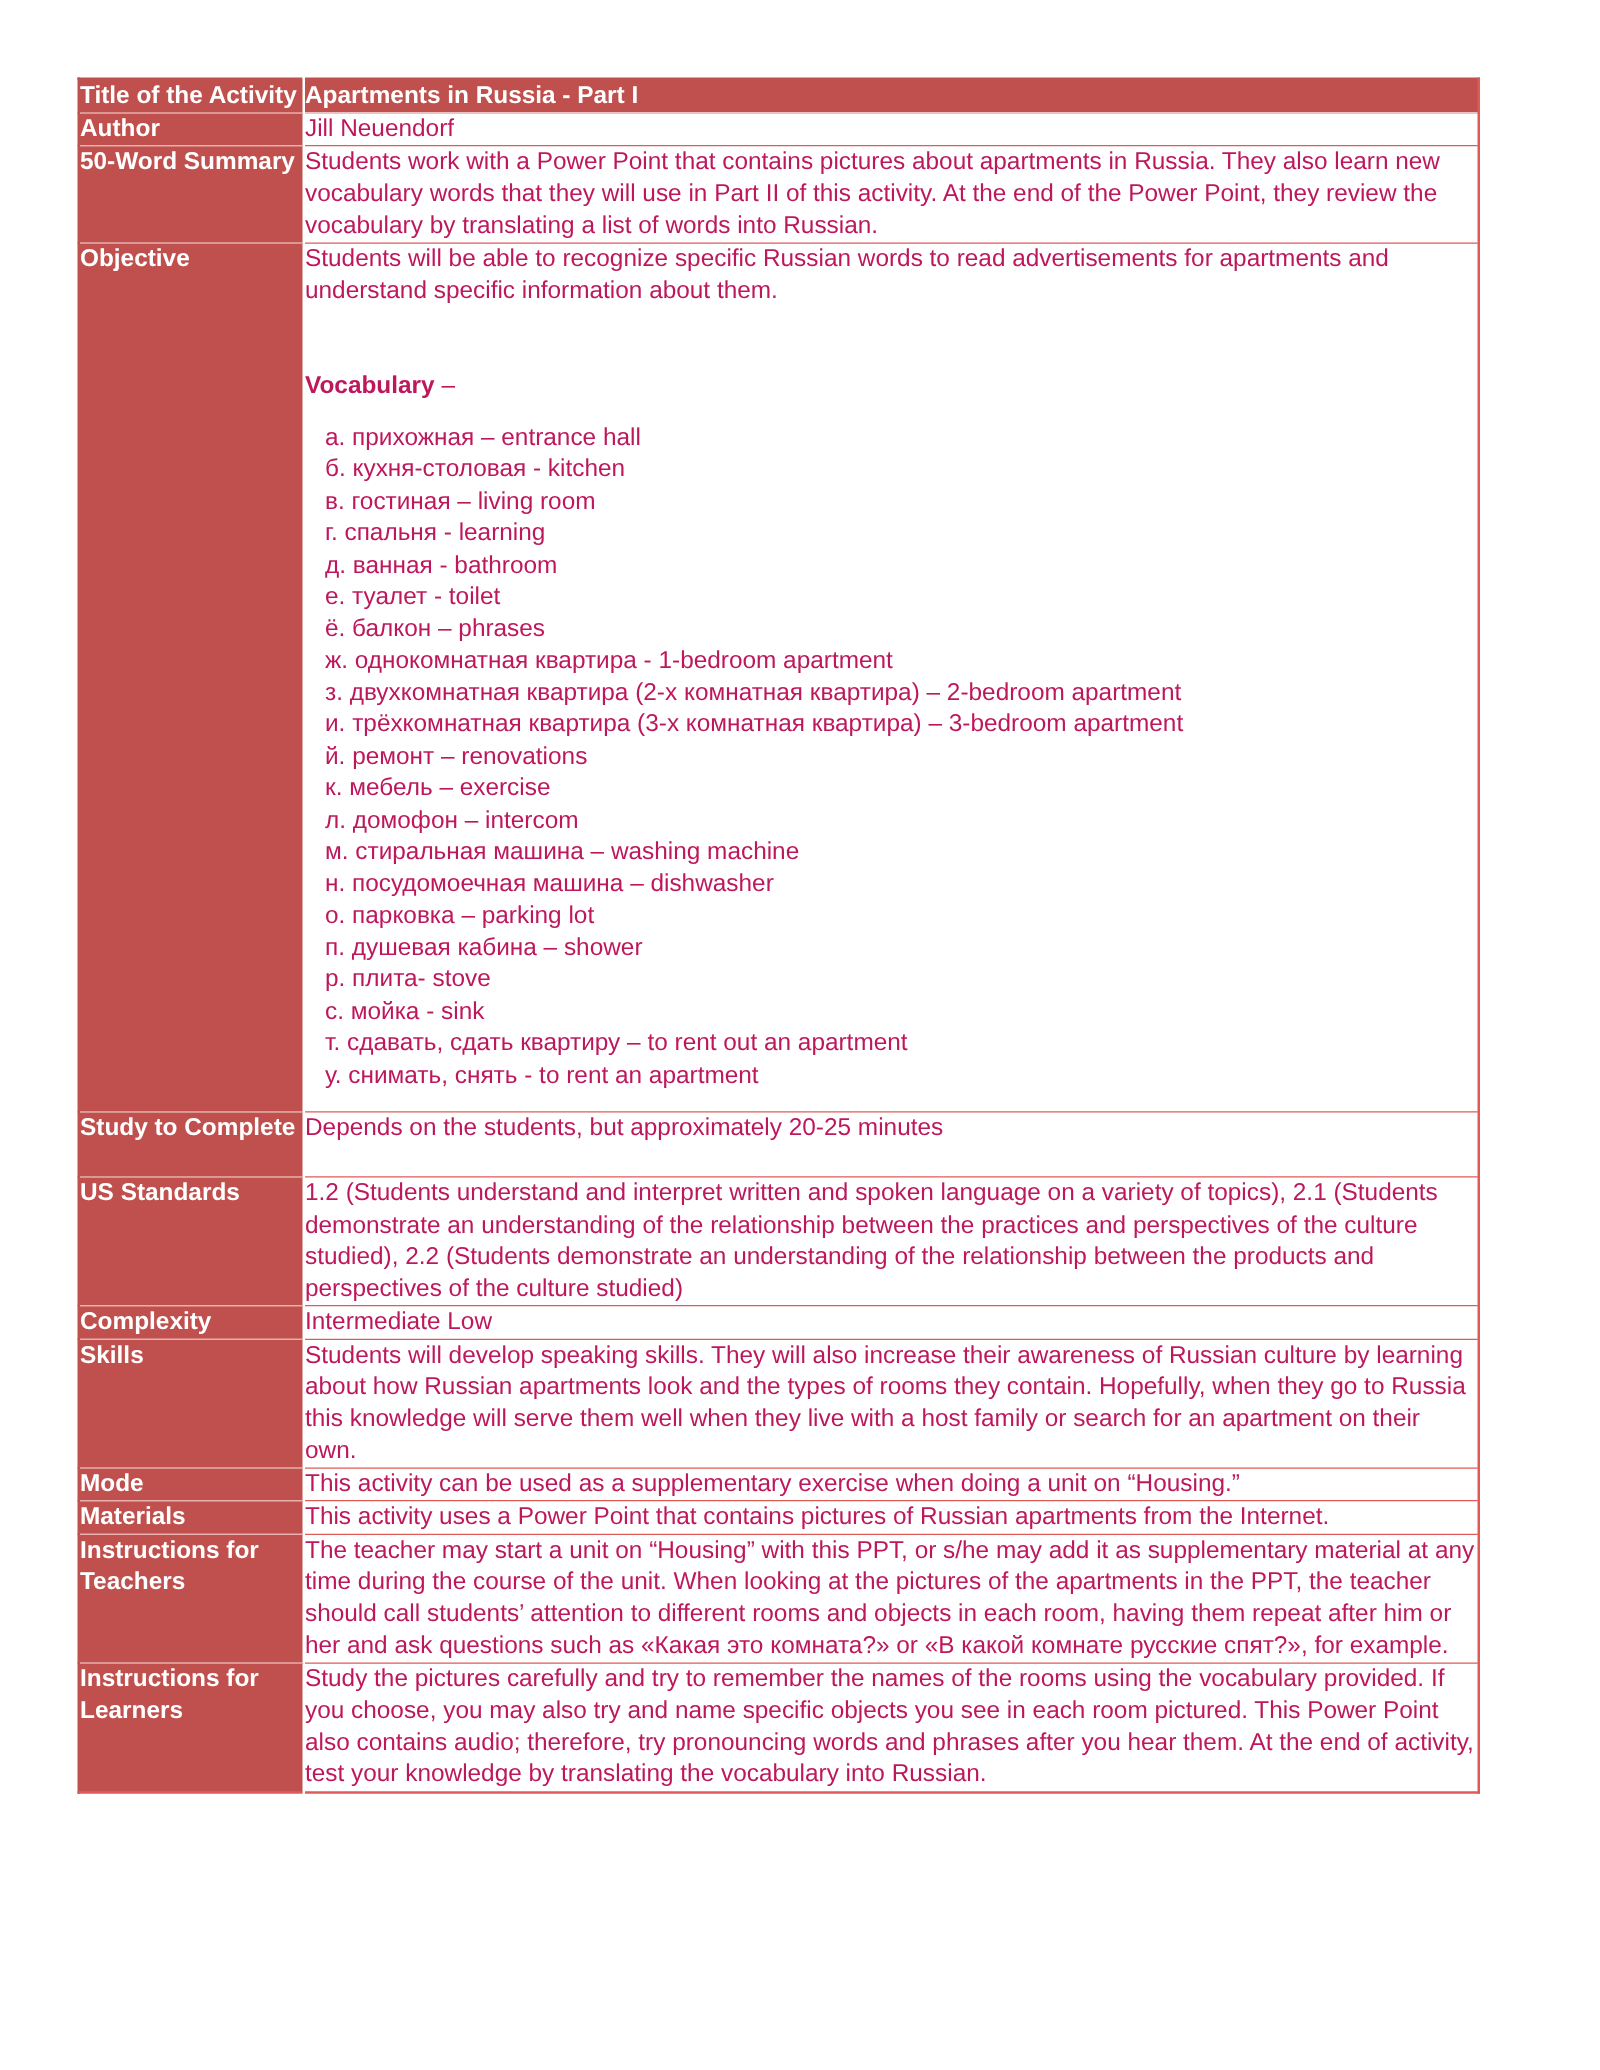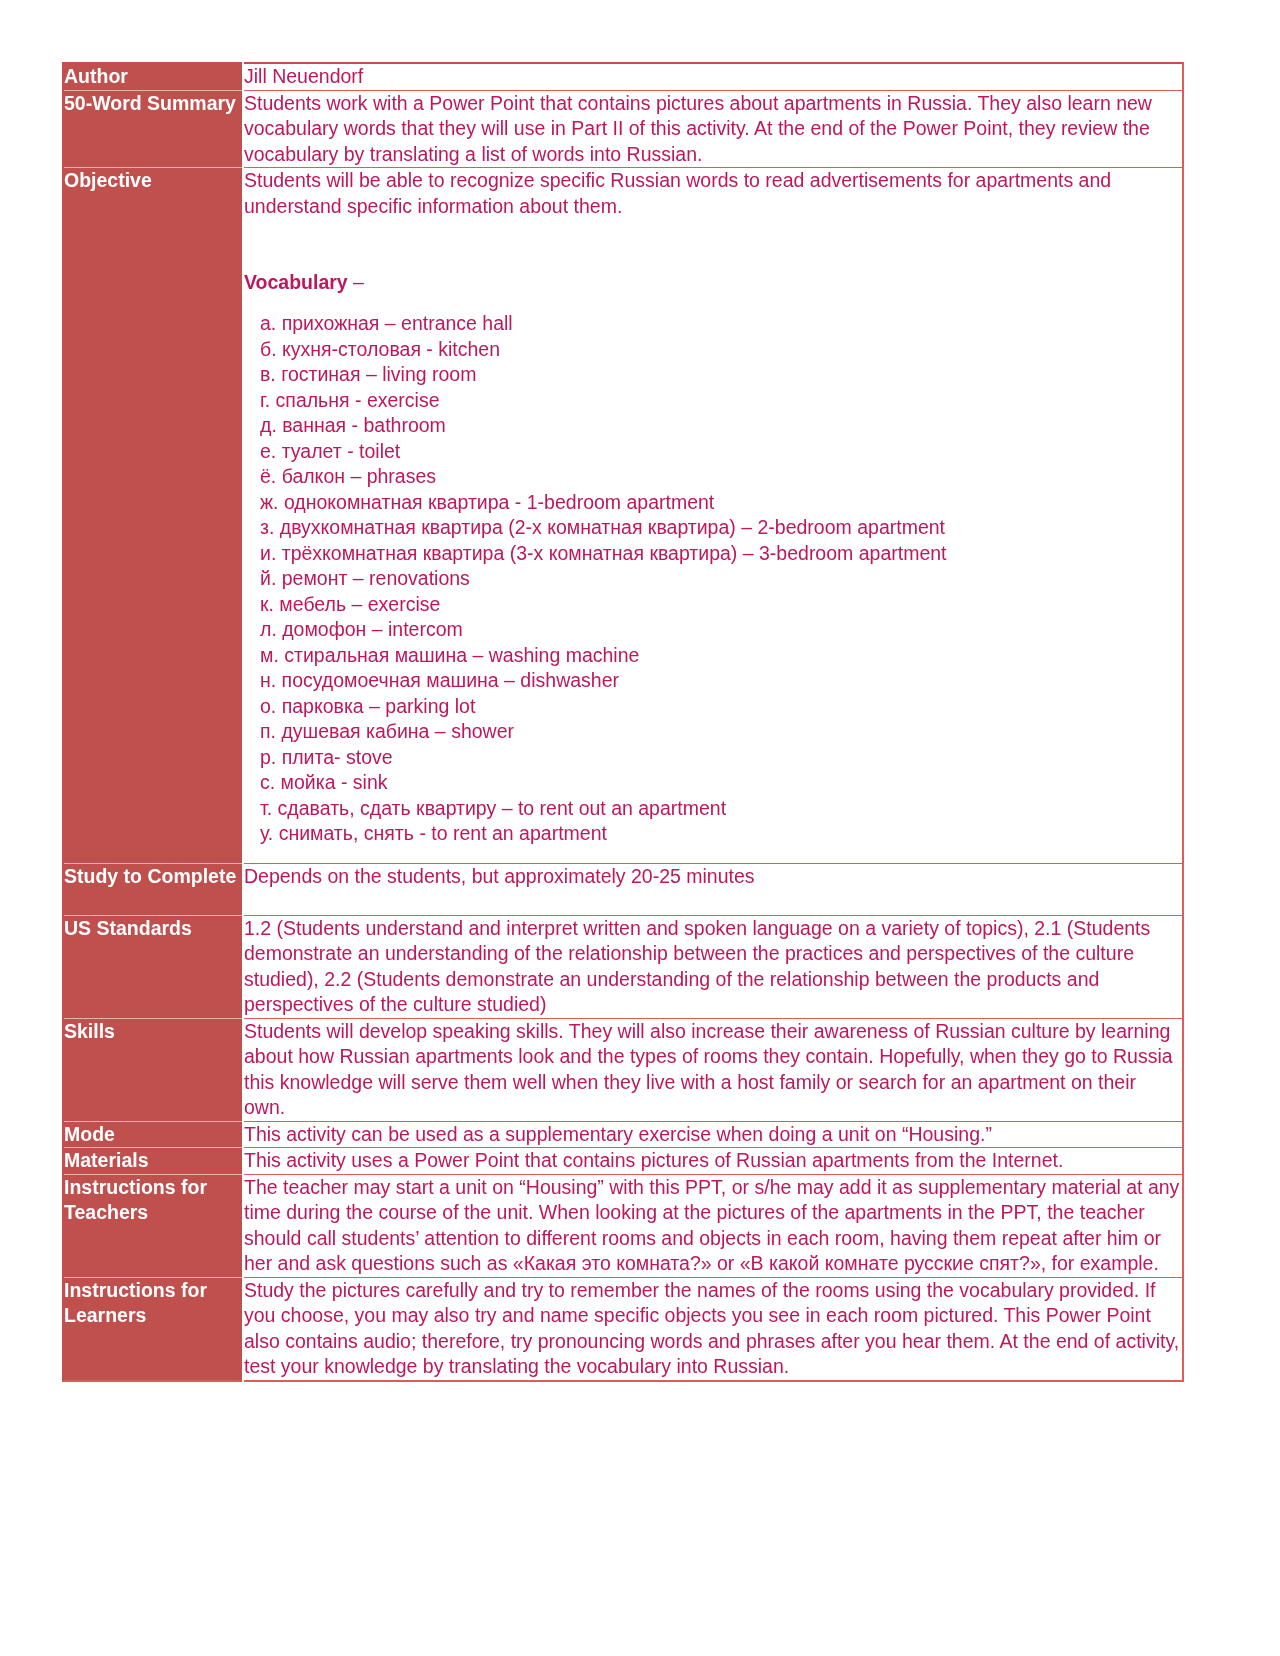--- a/index.html
+++ b/index.html
@@ -87,20 +87,24 @@
 </head>
 <body>
 
 <div class="page">
   <table class="activity-table">
     <colgroup>
       <col class="label-col">
       <col class="value-col">
     </colgroup>
     <tbody>
+      <tr>
+        <td class="label-cell">Title of the Activity</td>
+        <td class="value-cell header-value">Apartments in Russia - Part I</td>
+      </tr>
 
       <tr>
         <td class="label-cell">Author</td>
         <td class="value-cell">Jill Neuendorf</td>
       </tr>
 
       <tr>
         <td class="label-cell">50-Word Summary</td>
         <td class="value-cell">Students work with a Power Point that contains pictures about apartments in Russia. They also learn new vocabulary words that they will use in Part II of this activity. At the end of the Power Point, they review the vocabulary by translating a list of words into Russian.</td>
       </tr>
@@ -108,21 +112,21 @@
       <tr>
         <td class="label-cell">Objective</td>
         <td class="value-cell">
           <p class="para">Students will be able to recognize specific Russian words to read advertisements for apartments and understand specific information about them.</p>
           <div class="spacer-line"></div>
           <div class="vocab-head"><span>Vocabulary</span><span style="font-weight:normal"> –</span></div>
           <ul class="vocab-list">
             <li>а. прихожная – entrance hall</li>
             <li>б. кухня-столовая - kitchen</li>
             <li>в. гостиная – living room</li>
-            <li>г. спальня - exercise</li>
+            <li>г. спальня - learning</li>
             <li>д. ванная - bathroom</li>
             <li>е. туалет - toilet</li>
             <li>ё. балкон – phrases</li>
             <li>ж. однокомнатная квартира - 1-bedroom apartment</li>
             <li>з. двухкомнатная квартира (2-х комнатная квартира) – 2-bedroom apartment</li>
             <li>и. трёхкомнатная квартира (3-х комнатная квартира) – 3-bedroom apartment</li>
             <li>й. ремонт – renovations</li>
             <li>к. мебель – exercise</li>
             <li>л. домофон – intercom</li>
             <li>м. стиральная машина – washing machine</li>
@@ -143,20 +147,24 @@
           <p class="para">Depends on the students, but approximately 20-25 minutes</p>
           <div class="spacer-line"></div>
         </td>
       </tr>
 
       <tr>
         <td class="label-cell">US Standards</td>
         <td class="value-cell">1.2 (Students understand and interpret written and spoken language on a variety of topics), 2.1 (Students demonstrate an understanding of the relationship between the practices and perspectives of the culture studied), 2.2 (Students demonstrate an understanding of the relationship between the products and perspectives of the culture studied)</td>
       </tr>
 
+      <tr>
+        <td class="label-cell">Complexity</td>
+        <td class="value-cell">Intermediate Low</td>
+      </tr>
 
       <tr>
         <td class="label-cell">Skills</td>
         <td class="value-cell">Students will develop speaking skills. They will also increase their awareness of Russian culture by learning about how Russian apartments look and the types of rooms they contain. Hopefully, when they go to Russia this knowledge will serve them well when they live with a host family or search for an apartment on their own.</td>
       </tr>
 
       <tr>
         <td class="label-cell">Mode</td>
         <td class="value-cell">This activity can be used as a supplementary exercise when doing a unit on “Housing.”</td>
       </tr>

